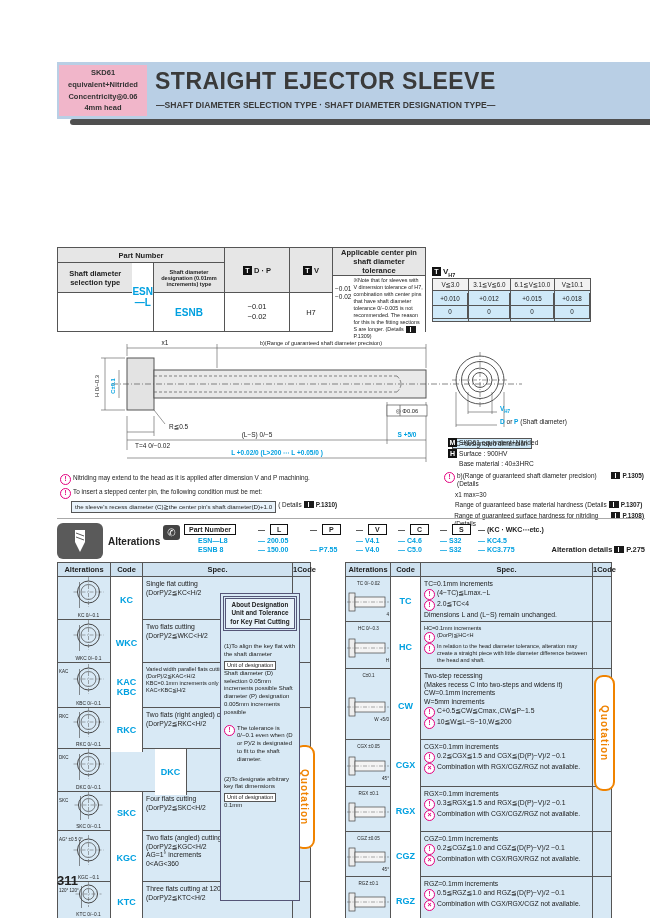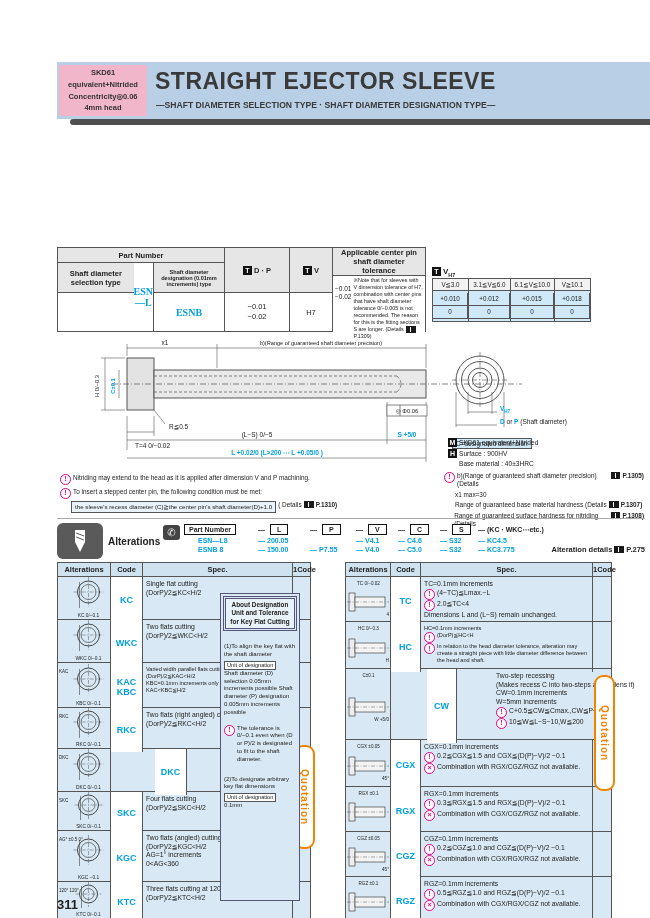--- a/index.html
+++ b/index.html
@@ -16,21 +16,21 @@
   .head1{position:absolute;background:linear-gradient(to bottom,#9c9b99,#d8d7d5 35%,#828180);border:1px solid #777;border-radius:2px;}
   .shaft1{position:absolute;background:linear-gradient(to bottom,#a9a8a6,#dddcda 30%,#8b8a88);border:1px solid #888;border-radius:2px;}
   .hole{position:absolute;background:radial-gradient(circle at 45% 45%,#3a3a3a 45%,#7d7c7a 60%,#b5b4b2);border-radius:50%;}
   .rohs{position:absolute;background:#009944;color:#fff;font-size:8px;font-weight:bold;padding:2px 7px;border-radius:7px;border:1px solid #007a36;}
   
   .ticon,.micon{display:inline-flex;justify-content:center;align-items:center;width:9px;height:9px;background:#111;color:#fff;font-size:7px;font-weight:bold;margin-right:2px;flex:none;}
   .bk{display:inline-block;width:10px;height:7px;background:#1a1a1a;margin:0 2px;position:relative;vertical-align:middle;}
   .bk:after{content:"";position:absolute;left:4px;top:1px;width:1px;height:5px;background:#fff;}
   .cau{display:inline-flex;justify-content:center;align-items:center;width:9px;height:9px;border:1.2px solid #e4007f;color:#e4007f;border-radius:50%;font-size:6.5px;font-weight:bold;margin-right:2px;flex:none;background:#fff;}
   .crs{display:inline-flex;justify-content:center;align-items:center;width:9px;height:9px;border:1.2px solid #e4007f;color:#e4007f;border-radius:50%;font-size:7px;font-weight:bold;margin-right:2px;flex:none;background:#fff;}
-  .cyan{color:#00a0e0;font-weight:bold;font-family:Liberation Serif, serif;}
+  .cyan{color:#00a0e0;font-weight:bold;}
   
   .spectable{left:57px;top:207px;width:368px;height:83px;display:flex;font-size:7.5px;border:1px solid #555;border-right:none;}
   .spectable .col{border-right:1px solid #555;display:flex;flex-direction:column;}
   .sth{background:#e6e6e6;display:flex;justify-content:center;align-items:center;text-align:center;font-weight:bold;border-bottom:1px solid #555;}
   .stb{background:#fff;display:flex;justify-content:center;align-items:center;text-align:center;}
   
   .vlabel{left:432px;top:227px;font-size:8px;font-weight:bold;}
   .vtable{left:432px;top:238px;width:158px;border-top:1px solid #555;border-left:1px solid #555;display:grid;grid-template-columns:36px 42px 44px 36px;font-size:6.3px;text-align:center;}
   .vtable div{border-right:1px solid #555;border-bottom:1px solid #555;padding:2px 0;}
   .vhead{background:#f2f2f2;}
@@ -64,21 +64,21 @@
   .acell.code{background:#fff;display:flex;flex-direction:column;justify-content:center;align-items:center;}
   .acell.last{border-right:none;}
   .codetxt{color:#00a0e0;font-weight:bold;font-size:9px;}
   .specl{padding:3px 2px 2px 3px;font-size:6.8px;line-height:1.28;}
   .specl.small{font-size:5.6px;}
   .spec-line{display:flex;align-items:flex-start;}
   .infopanel{position:absolute;background:#d8e9f5;border:1px solid #557;padding:3px;font-size:6px;line-height:1.3;}
   .infotitle{border:1px solid #557;outline:1px solid #557;outline-offset:1px;background:#e8f2fa;text-align:center;font-size:6.4px;font-weight:bold;padding:2px 1px;margin:1px 1px 5px 1px;}
   .unittag{display:inline-block;border:1px solid #555;background:#fff;padding:0 2px;font-size:5.6px;}
   .quote{position:absolute;width:17px;border:2px solid #f08300;border-radius:9px;background:#fff;color:#f08300;font-weight:bold;font-size:10px;display:flex;justify-content:center;align-items:center;writing-mode:vertical-rl;letter-spacing:1px;}
-  .pagenum{left:57px;top:857px;font-size:13px;font-weight:bold;}
+  .pagenum{left:57px;top:833px;font-size:13px;font-weight:bold;}
 </style>
 </head>
 <body>
 
 <div class="page">
 
   <div class="abs banner">
     <div class="badge">
       <div>SKD61 equivalent+Nitrided</div>
       <div>Concentricity◎0.06</div>
@@ -646,21 +646,21 @@
               <span class="cau">!</span>
               <span>(DorP)≦HC&lt;H</span>
             </div>
             <div class="spec-line">
               <span class="cau">!</span>
               <span>In relation to the head diameter tolerance, alteration may create a straight piece with little diameter difference between the head and shaft.</span>
             </div>
           </div>
           <div class="acell last"></div>
         </div>
-        <div class="arow" style="grid-template-columns: 45px 30px 172px 17px; height: 70px; gap: 36px;">
+        <div class="arow" style="grid-template-columns: 45px 30px 172px 17px; height: 70px;">
           <div class="acell"><svg width="45" height="70">
               <rect x="3" y="29" width="6" height="18" fill="#eee" stroke="#444" stroke-width="0.7"></rect>
               <rect x="9" y="33" width="30" height="10" fill="#f4f4f4" stroke="#444" stroke-width="0.7"></rect>
               <line x1="1" y1="38" x2="43" y2="38" stroke="#555" stroke-width="0.5" stroke-dasharray="4,1.5,1,1.5"></line>
               <text x="22.5" y="8" text-anchor="middle" font-size="4.6" fill="#222">C±0.1</text>
               <text x="43" y="52" text-anchor="end" font-size="4.6" fill="#222">W +5/0</text>
             </svg></div>
           <div class="acell code">
             <div class="codetxt">CW</div>
           </div>

